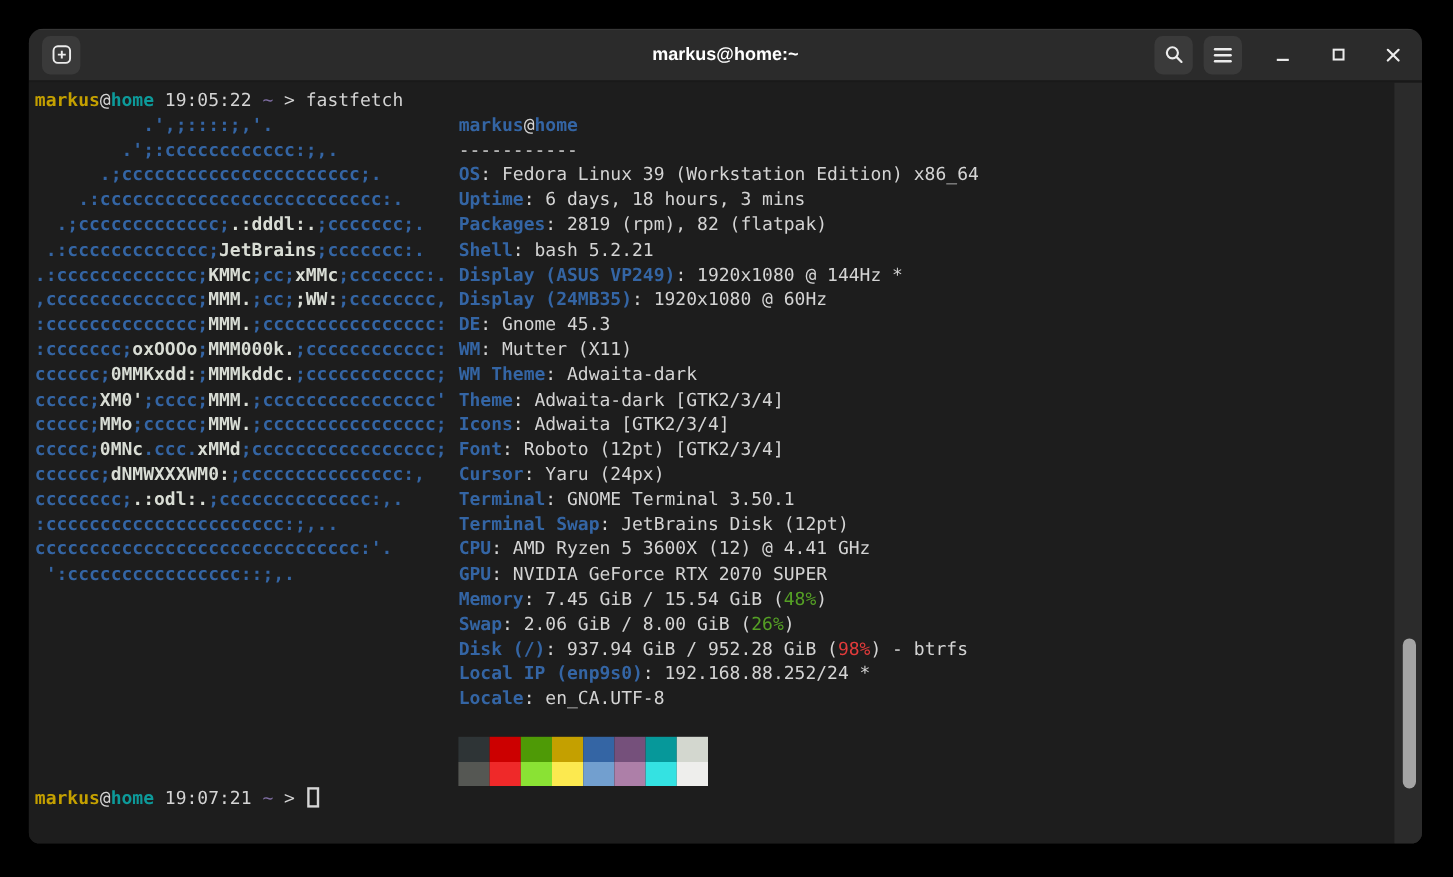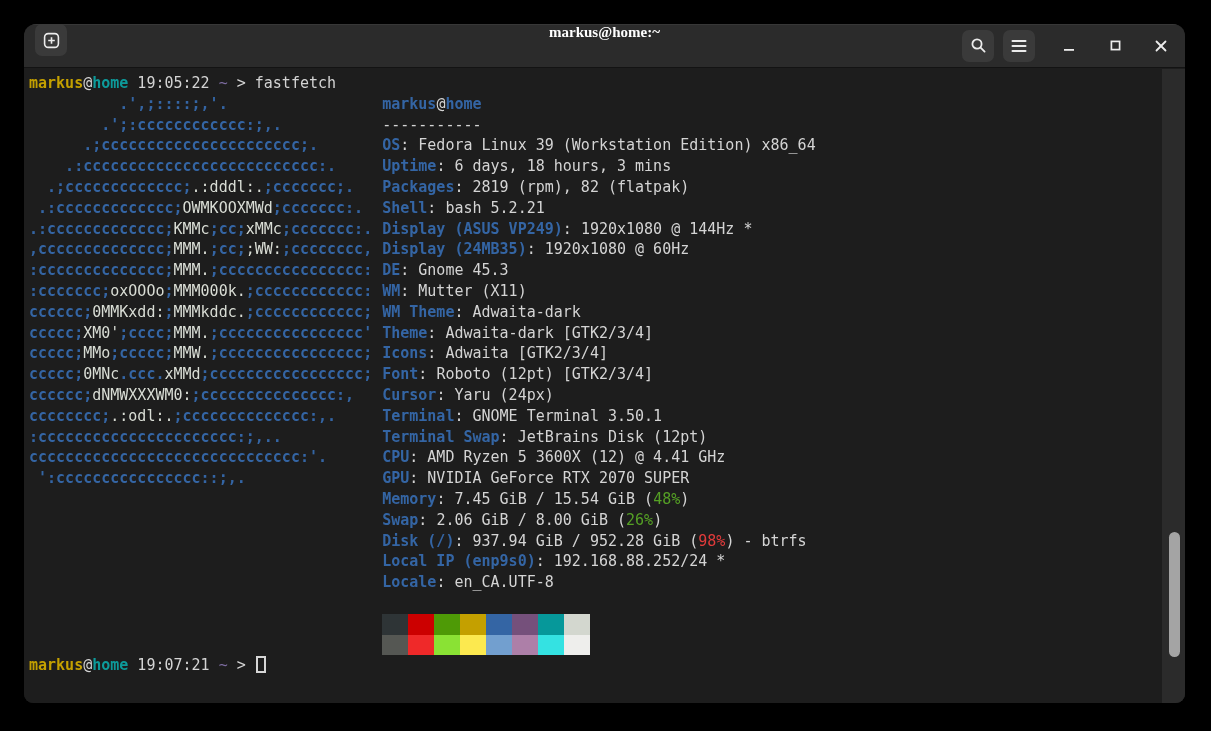--- a/index.html
+++ b/index.html
@@ -9,22 +9,22 @@
     position:absolute; left:24px; top:24px; width:1161px; height:679px;
     background:#1d1d1d; border-radius:12px 12px 9px 9px; overflow:hidden;
     box-shadow:0 2px 14px rgba(0,0,0,.8);
   }
 
   
   .titlebar {
     position:relative; height:44px; background:#2b2b2b;
     border-bottom:1px solid #131313;
     box-shadow:inset 0 1px 0 rgba(255,255,255,.06);
-    display:flex; 
-    font-family:Liberation Serif, serif;
+    display:flex; align-items:center;
+    font-family:Liberation Sans, sans-serif;
   }
   .tb-btn {
     width:32px; height:32px; border-radius:7px; background:#3a3a3a;
     display:flex; align-items:center; justify-content:center; flex:0 0 auto;
   }
   .newtab-btn { margin-left:11px; }
   .win-title {
     position:absolute; left:0; right:0; text-align:center;
     color:#ffffff; font-weight:bold; font-size:15px; pointer-events:none;
   }
@@ -42,21 +42,21 @@
     background:#1d1d1d;
     font-family:"DejaVu Sans Mono","Liberation Mono",monospace;
     font-size:15px; line-height:20.8px; color:var(--fg);
     padding:4px 40px 0 5px;
   }
   .row { white-space:pre; height:20.8px; }
   .fetch-row { display:flex; }
   .info-col { margin-left:10px; }
 
   .c-b      { color:var(--blue);   font-weight:700; }
-  .c-w      { color:var(--white);  font-weight:400; }
+  .c-w      { color:var(--white);  font-weight:700; }
   .c-fg     { color:var(--fg); }
   .c-green  { color:var(--green); }
   .c-red    { color:var(--red); }
   .c-yellow { color:var(--yellow); font-weight:700; }
   .c-teal   { color:var(--teal);   font-weight:700; }
   .c-purple { color:var(--purple); }
 
   .pal-row { display:flex; height:20.8px; }
   .sw { width:26px; height:20.8px; }
 
@@ -143,21 +143,21 @@
   <div class="terminal">
     <div class="row" id="prompt-top"><span class="c-yellow">markus</span><span class="c-fg">@</span><span class="c-teal">home</span><span class="c-fg"> 19:05:22 </span><span class="c-purple">~</span><span class="c-fg"> &gt; </span><span class="c-fg">fastfetch</span></div>
 
     <div class="fetch-row">
       <div id="logo-col">
           <div class="row"><span class="c-b">          .',;::::;,'.</span></div>
           <div class="row"><span class="c-b">        .';:cccccccccccc:;,.</span></div>
           <div class="row"><span class="c-b">      .;cccccccccccccccccccccc;.</span></div>
           <div class="row"><span class="c-b">    .:cccccccccccccccccccccccccc:.</span></div>
           <div class="row"><span class="c-b">  .;ccccccccccccc;</span><span class="c-w">.:dddl:.</span><span class="c-b">;ccccccc;.</span></div>
-          <div class="row"><span class="c-b"> .:ccccccccccccc;</span><span class="c-w">OWMKOOXMWd</span><span class="c-b">;ccccccc:.</span></div>
+          <div class="row"><span class="c-b"> .:ccccccccccccc;</span><span class="c-w">JetBrains</span><span class="c-b">;ccccccc:.</span></div>
           <div class="row"><span class="c-b">.:ccccccccccccc;</span><span class="c-w">KMMc</span><span class="c-b">;cc;</span><span class="c-w">xMMc</span><span class="c-b">;ccccccc:.</span></div>
           <div class="row"><span class="c-b">,cccccccccccccc;</span><span class="c-w">MMM.</span><span class="c-b">;cc;</span><span class="c-w">;WW:</span><span class="c-b">;cccccccc,</span></div>
           <div class="row"><span class="c-b">:cccccccccccccc;</span><span class="c-w">MMM.</span><span class="c-b">;cccccccccccccccc:</span></div>
           <div class="row"><span class="c-b">:ccccccc;</span><span class="c-w">oxOOOo</span><span class="c-b">;</span><span class="c-w">MMM000k.</span><span class="c-b">;cccccccccccc:</span></div>
           <div class="row"><span class="c-b">cccccc;</span><span class="c-w">0MMKxdd:</span><span class="c-b">;</span><span class="c-w">MMMkddc.</span><span class="c-b">;cccccccccccc;</span></div>
           <div class="row"><span class="c-b">ccccc;</span><span class="c-w">XM0'</span><span class="c-b">;cccc;</span><span class="c-w">MMM.</span><span class="c-b">;cccccccccccccccc'</span></div>
           <div class="row"><span class="c-b">ccccc;</span><span class="c-w">MMo</span><span class="c-b">;ccccc;</span><span class="c-w">MMW.</span><span class="c-b">;cccccccccccccccc;</span></div>
           <div class="row"><span class="c-b">ccccc;</span><span class="c-w">0MNc</span><span class="c-b">.ccc.</span><span class="c-w">xMMd</span><span class="c-b">;ccccccccccccccccc;</span></div>
           <div class="row"><span class="c-b">cccccc;</span><span class="c-w">dNMWXXXWM0:</span><span class="c-b">;ccccccccccccccc:,</span></div>
           <div class="row"><span class="c-b">cccccccc;</span><span class="c-w">.:odl:.</span><span class="c-b">;cccccccccccccc:,.</span></div>

